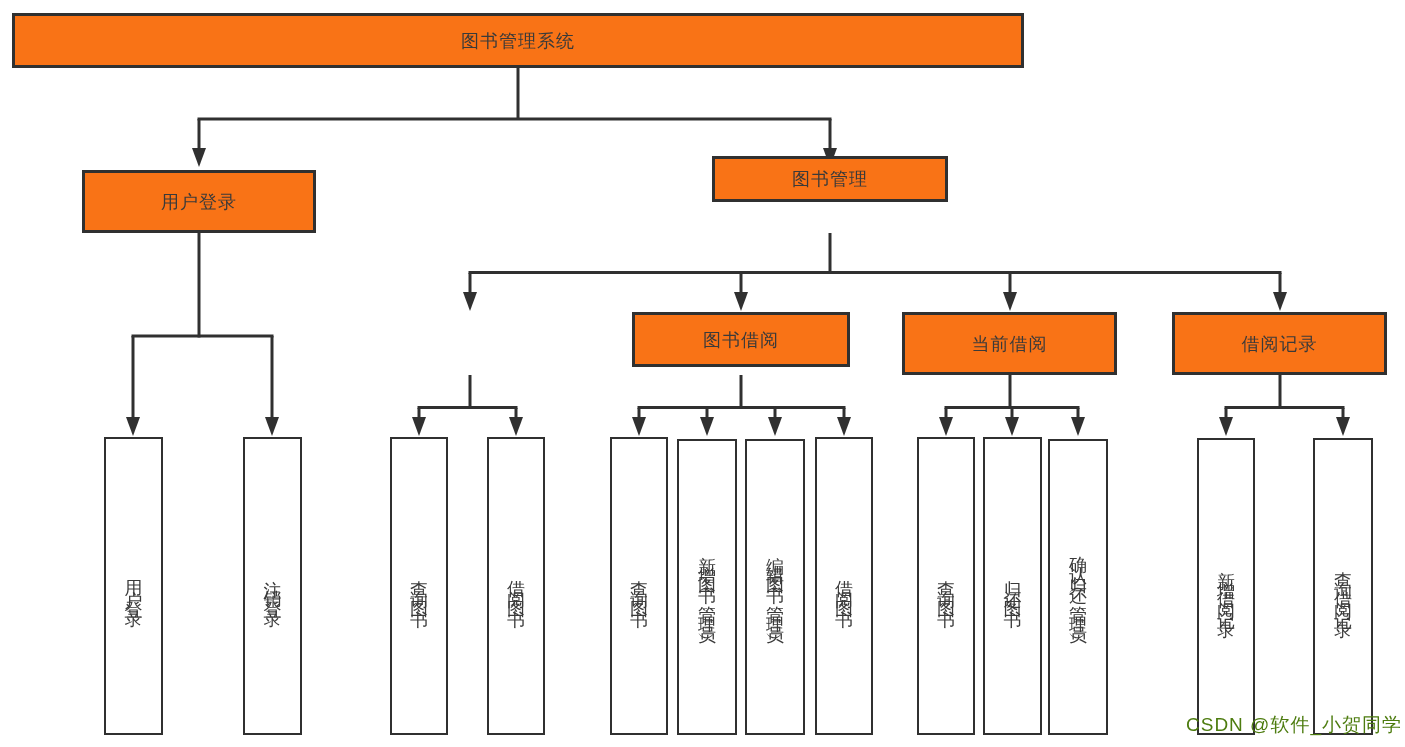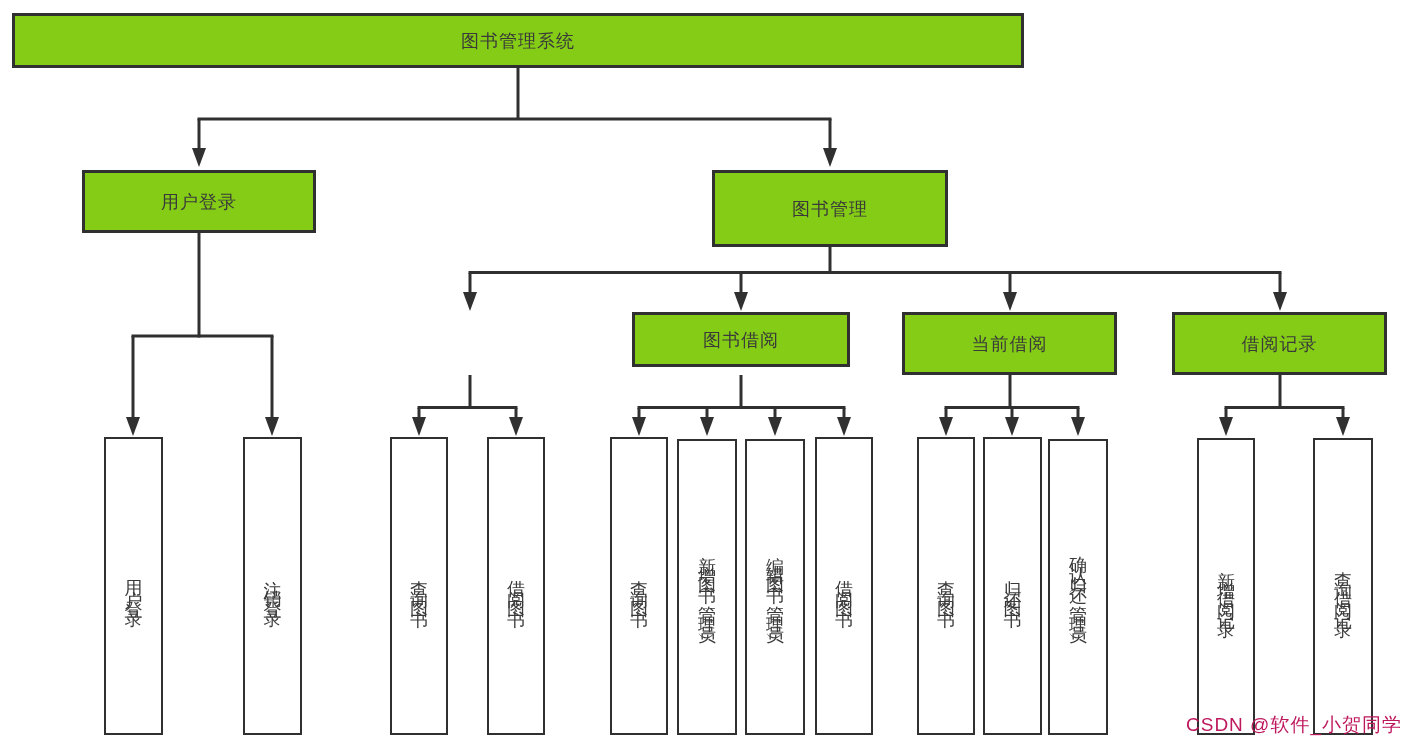--- a/index.html
+++ b/index.html
@@ -18,21 +18,21 @@
   .wires {
     position: absolute;
     left: 0;
     top: 0;
     pointer-events: none;
   }
   .hbox {
     position: absolute;
     box-sizing: border-box;
     border: 3px solid #303030;
-    background: #84cc16;
+    background: #f97316;
     display: flex;
     align-items: center;
     justify-content: center;
     font-size: 18px;
     color: #3a3a3a;
     letter-spacing: 1px;
     z-index: 2;
   }
   .vbox {
     position: absolute;
@@ -51,21 +51,21 @@
     color: #3a3a3a;
     letter-spacing: 10px;
     white-space: nowrap;
     line-height: 1;
   }
   .watermark {
     position: absolute;
     left: 1186px;
     top: 712px;
     font-size: 19px;
-    color: #be185d;
+    color: #4d7c0f;
     letter-spacing: 1px;
     white-space: nowrap;
     z-index: 5;
   }
 </style>
 </head>
 <body>
 
 <div class="stage">
 
@@ -135,21 +135,21 @@
     </g>
   </svg>
 
   <div class="hbox" style="left:12px;top:13px;width:1012px;height:55px">
     <span>图书管理系统</span>
   </div>
 
   <div class="hbox" style="left:82px;top:170px;width:234px;height:63px">
     <span>用户登录</span>
   </div>
-  <div class="hbox" style="left:712px;top:170px;width:236px;height:77px">
+  <div class="hbox" style="left:712px;top:156px;width:236px;height:46px">
     <span>图书管理</span>
   </div>
 
   <div class="hbox" style="left:632px;top:312px;width:218px;height:55px">
     <span>图书借阅</span>
   </div>
   <div class="hbox" style="left:1172px;top:312px;width:215px;height:63px">
     <span>借阅记录</span>
   </div>
   <div class="hbox" style="left:902px;top:312px;width:215px;height:63px">

